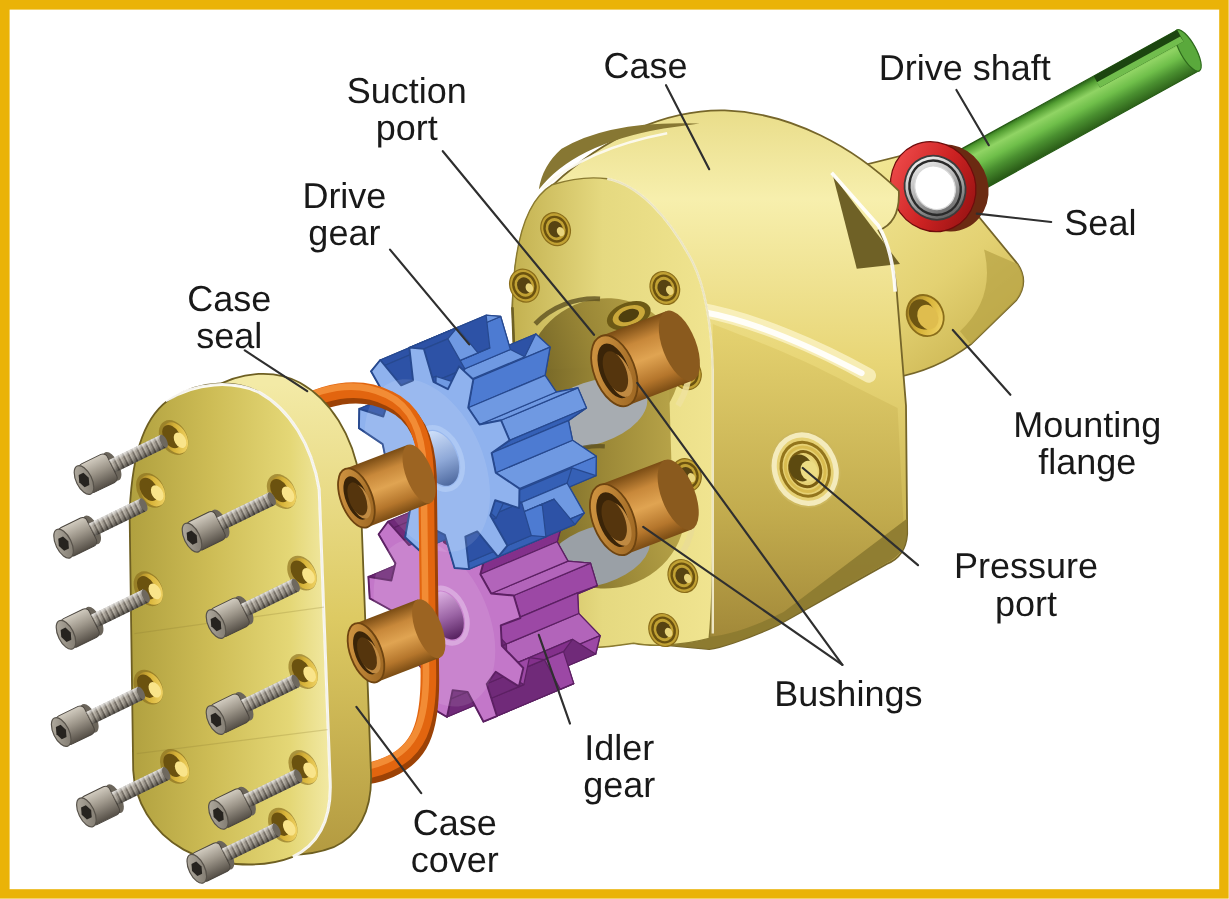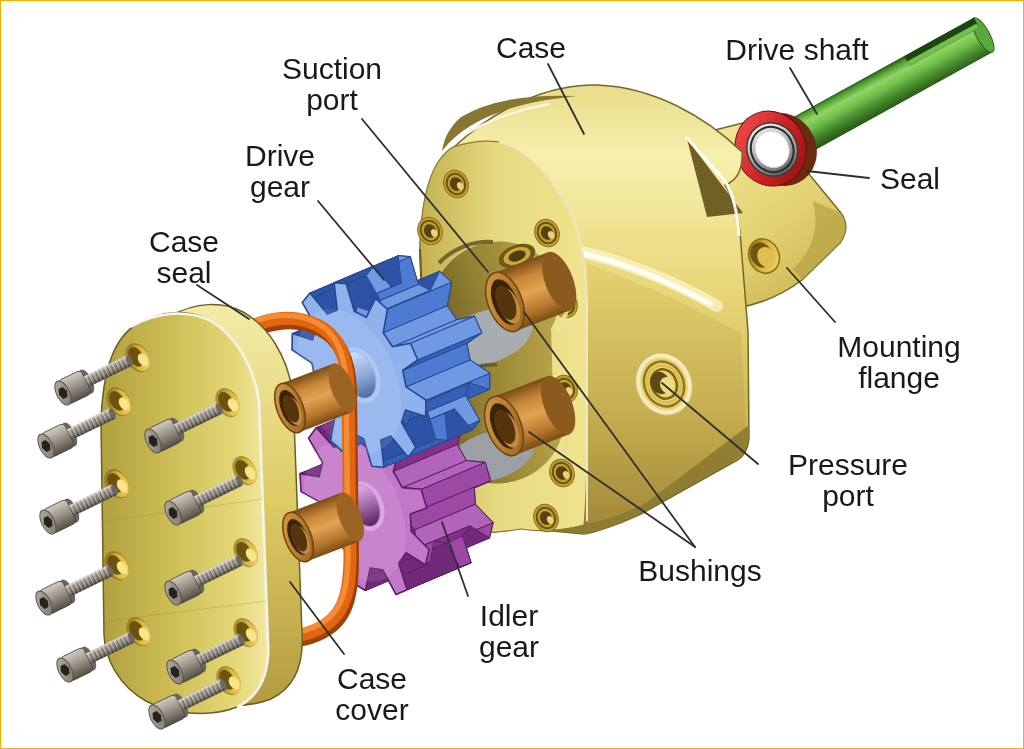--- a/index.html
+++ b/index.html
@@ -1,17 +1,17 @@
 <!DOCTYPE html>
 <html><head>
 <meta charset="utf-8">
 <style>
   html,body{margin:0;padding:0;background:#ffffff;}
   .stage{position:relative;width:1024px;height:749px;box-sizing:border-box;background:#ffffff;
-         border:1px solid #eab308;font-family:"Liberation Sans",sans-serif;overflow:hidden;}
+         border:8px solid #eab308;font-family:"Liberation Sans",sans-serif;overflow:hidden;}
   svg{position:absolute;left:0;top:0;}
   text{fill:#191919;font-size:30px;font-family:"Liberation Sans",sans-serif;}
   .leader{stroke:#2f2f2f;stroke-width:1.8;stroke-linecap:round;fill:none;}
 </style>
 </head>
 <body>
 
 <div class="stage">
 <svg width="1024" height="749" viewBox="0 0 1024 749">
 <defs>

